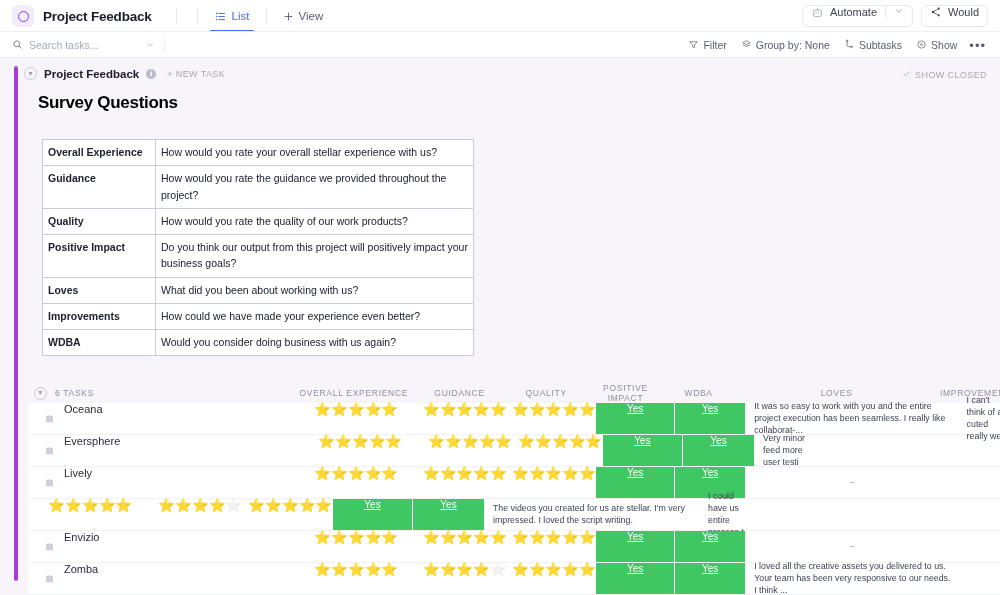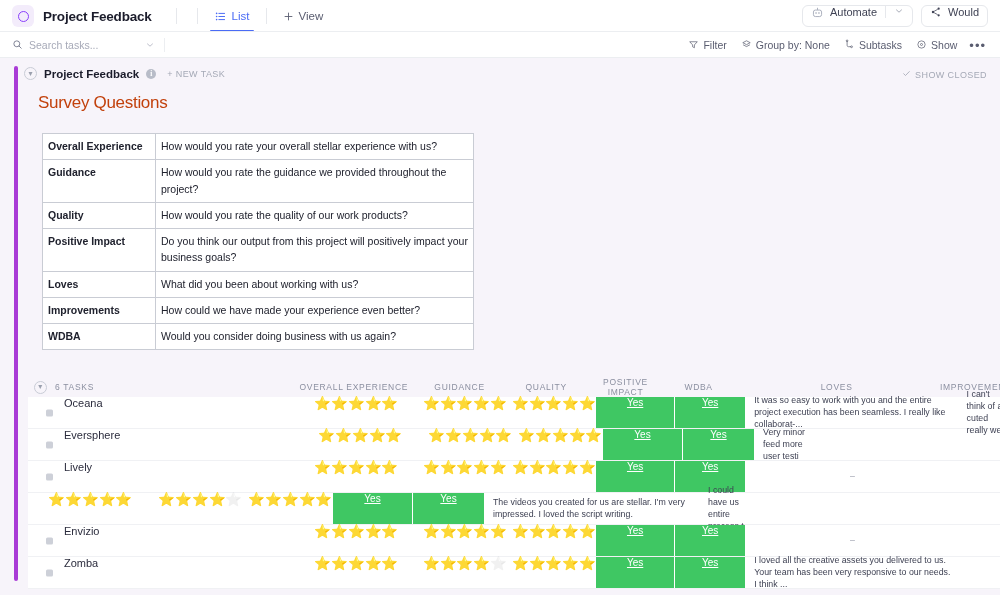--- a/index.html
+++ b/index.html
@@ -123,22 +123,22 @@
   .new-task {
     font-size:9px; color:#a5a9b6; margin-left:11px; letter-spacing:0.4px; cursor:pointer;
   }
   .show-closed {
     position:absolute; right:13px; top:11px;
     font-size:9px; color:#a5a9b6; letter-spacing:0.4px; cursor:pointer;
     display:flex; align-items:center; gap:4px;
   }
 
   .survey-h {
-    font-size:17px; font-weight:normal; color:#c2410c;
-    margin: 13px 0 20px 20px; letter-spacing:-0.3px;
+    font-size:17px; font-weight:bold; color:#000000;
+    margin: 13px 0 26px 20px; letter-spacing:-0.3px;
   }
 
   
   .qtable {
     margin-left: 24px;
     width: 431px;
     border-collapse: collapse;
     background: #fff;
     table-layout: fixed;
   }

